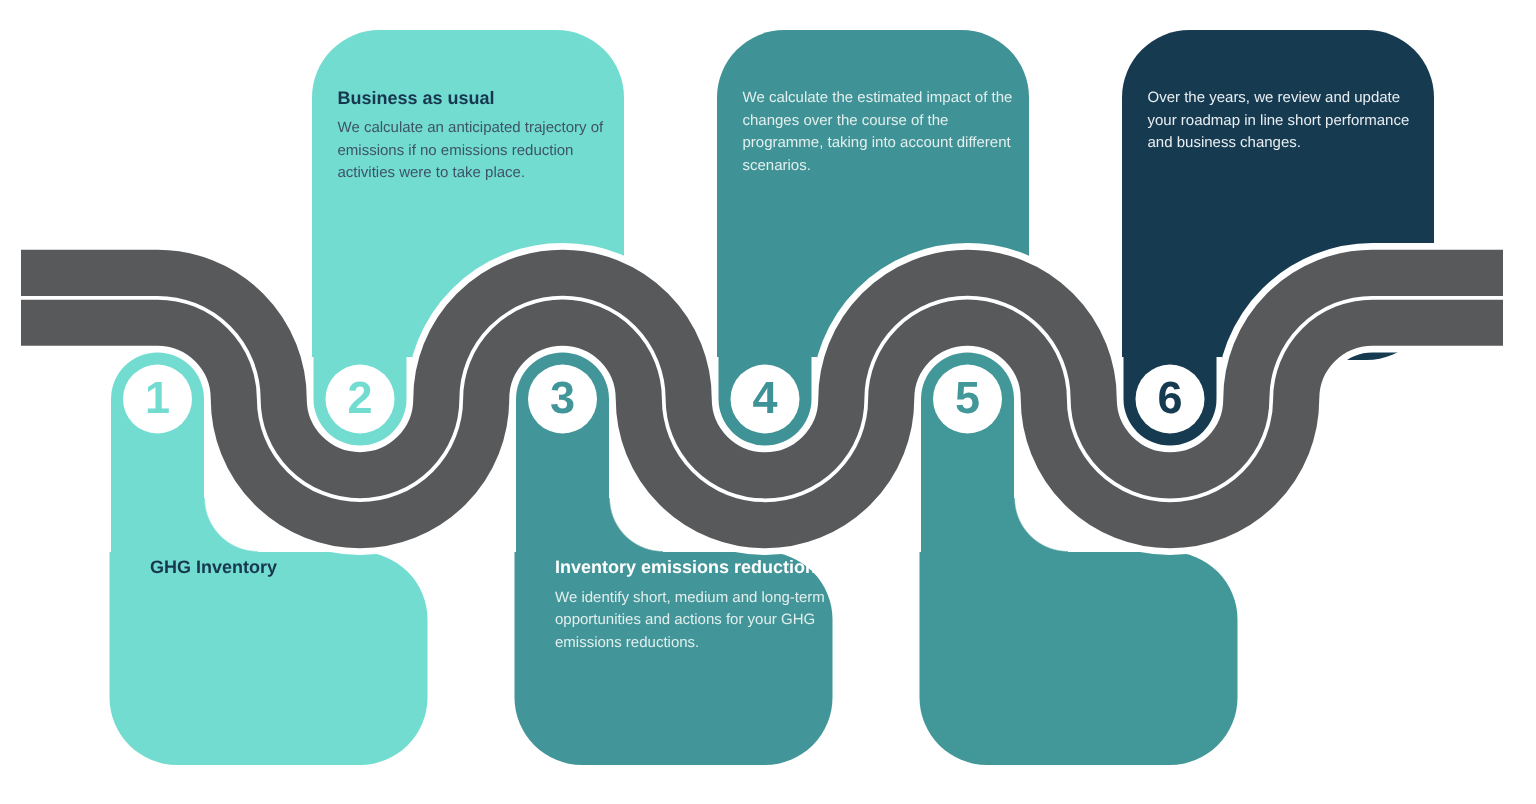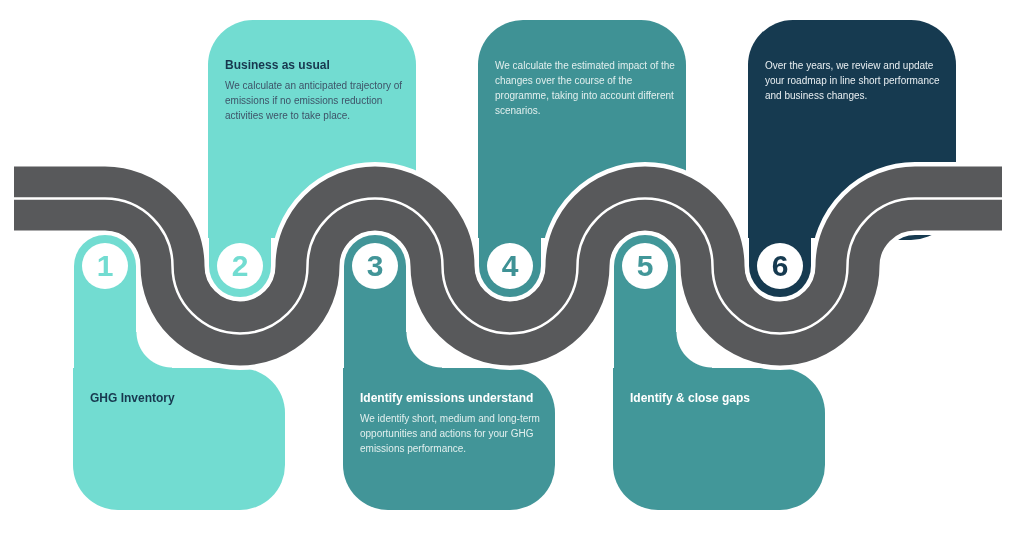--- a/index.html
+++ b/index.html
@@ -37,21 +37,21 @@
     background: radial-gradient(circle 36px at 100% 0%,   rgba(0,0,0,0) 0 35px, var(--c) 36px); }
   .top .fillet { top:240px;
     background: radial-gradient(circle 36px at 100% 100%, rgba(0,0,0,0) 0 35px, var(--c) 36px); }
 
   .disc { position:absolute; z-index:4; left:calc(var(--cx) - 23px); top:243px;
           width:46px; height:46px; border-radius:50%; background:#fff;
           display:flex; align-items:center; justify-content:center;
           color:var(--c); font-size:30px; font-weight:bold; }
 
   .card-text { position:absolute; z-index:5; left:calc(var(--cardL) + 17px); width:186px; }
-  .bottom .card-text { top:391px; }
+  .bottom .card-text { top:371px;margin-left:10px; }
   .top    .card-text { top:58px; }
   .card-text h3 { margin:0 0 5px 0; font-size:12px; line-height:1.25; font-weight:bold; color:var(--tc); }
   .card-text p  { margin:0; font-size:10px; line-height:1.5; color:var(--bc); }
 </style>
 </head>
 <body>
 
 <div class="canvas" style="--bg: #ffffff; --road: #58595b; --mark: #ffffff;">
 
   <svg class="road-svg" width="1024" height="536" viewBox="0 0 1024 536">
@@ -89,22 +89,22 @@
 
   <div class="step bottom" style="--cx: 375px; --cardL: 343px; --cardW: 212px; --c: #429598; --tc: #ffffff; --bc: #e2efee;">
     <div class="card-body"></div>
     <div class="fillet"></div>
     <div class="stem-col"></div>
     <div class="stem-cap"></div>
     <div class="disc">
       <span>3</span>
       </div>
     <div class="card-text">
-      <h3>Identify emissions understand</h3>
-      <p>We identify short, medium and long-term opportunities and actions for your GHG emissions performance.</p>
+      <h3>Inventory emissions reductions</h3>
+      <p>We identify short, medium and long-term opportunities and actions for your GHG emissions reductions.</p>
     </div>
   </div>
 
   <div class="step top" style="--cx: 510px; --cardL: 478px; --cardW: 208px; --c: #3f9295; --tc: #ffffff; --bc: #e2efee;">
     <div class="card-body"></div>
     <div class="fillet"></div>
     <div class="stem-col"></div>
     <div class="stem-cap"></div>
     <div class="disc">
       <span>4</span>
@@ -116,21 +116,20 @@
 
   <div class="step bottom" style="--cx: 645px; --cardL: 613px; --cardW: 212px; --c: #429799; --tc: #ffffff; --bc: #e2efee;">
     <div class="card-body"></div>
     <div class="fillet"></div>
     <div class="stem-col"></div>
     <div class="stem-cap"></div>
     <div class="disc">
       <span>5</span>
       </div>
     <div class="card-text">
-      <h3>Identify &amp; close gaps</h3>
     </div>
   </div>
 
   <div class="step top" style="--cx: 780px; --cardL: 748px; --cardW: 208px; --c: #163a50; --tc: #ffffff; --bc: #e8eef1;">
     <div class="card-body"></div>
     <div class="fillet"></div>
     <div class="stem-col"></div>
     <div class="stem-cap"></div>
     <div class="disc">
       <span>6</span>

